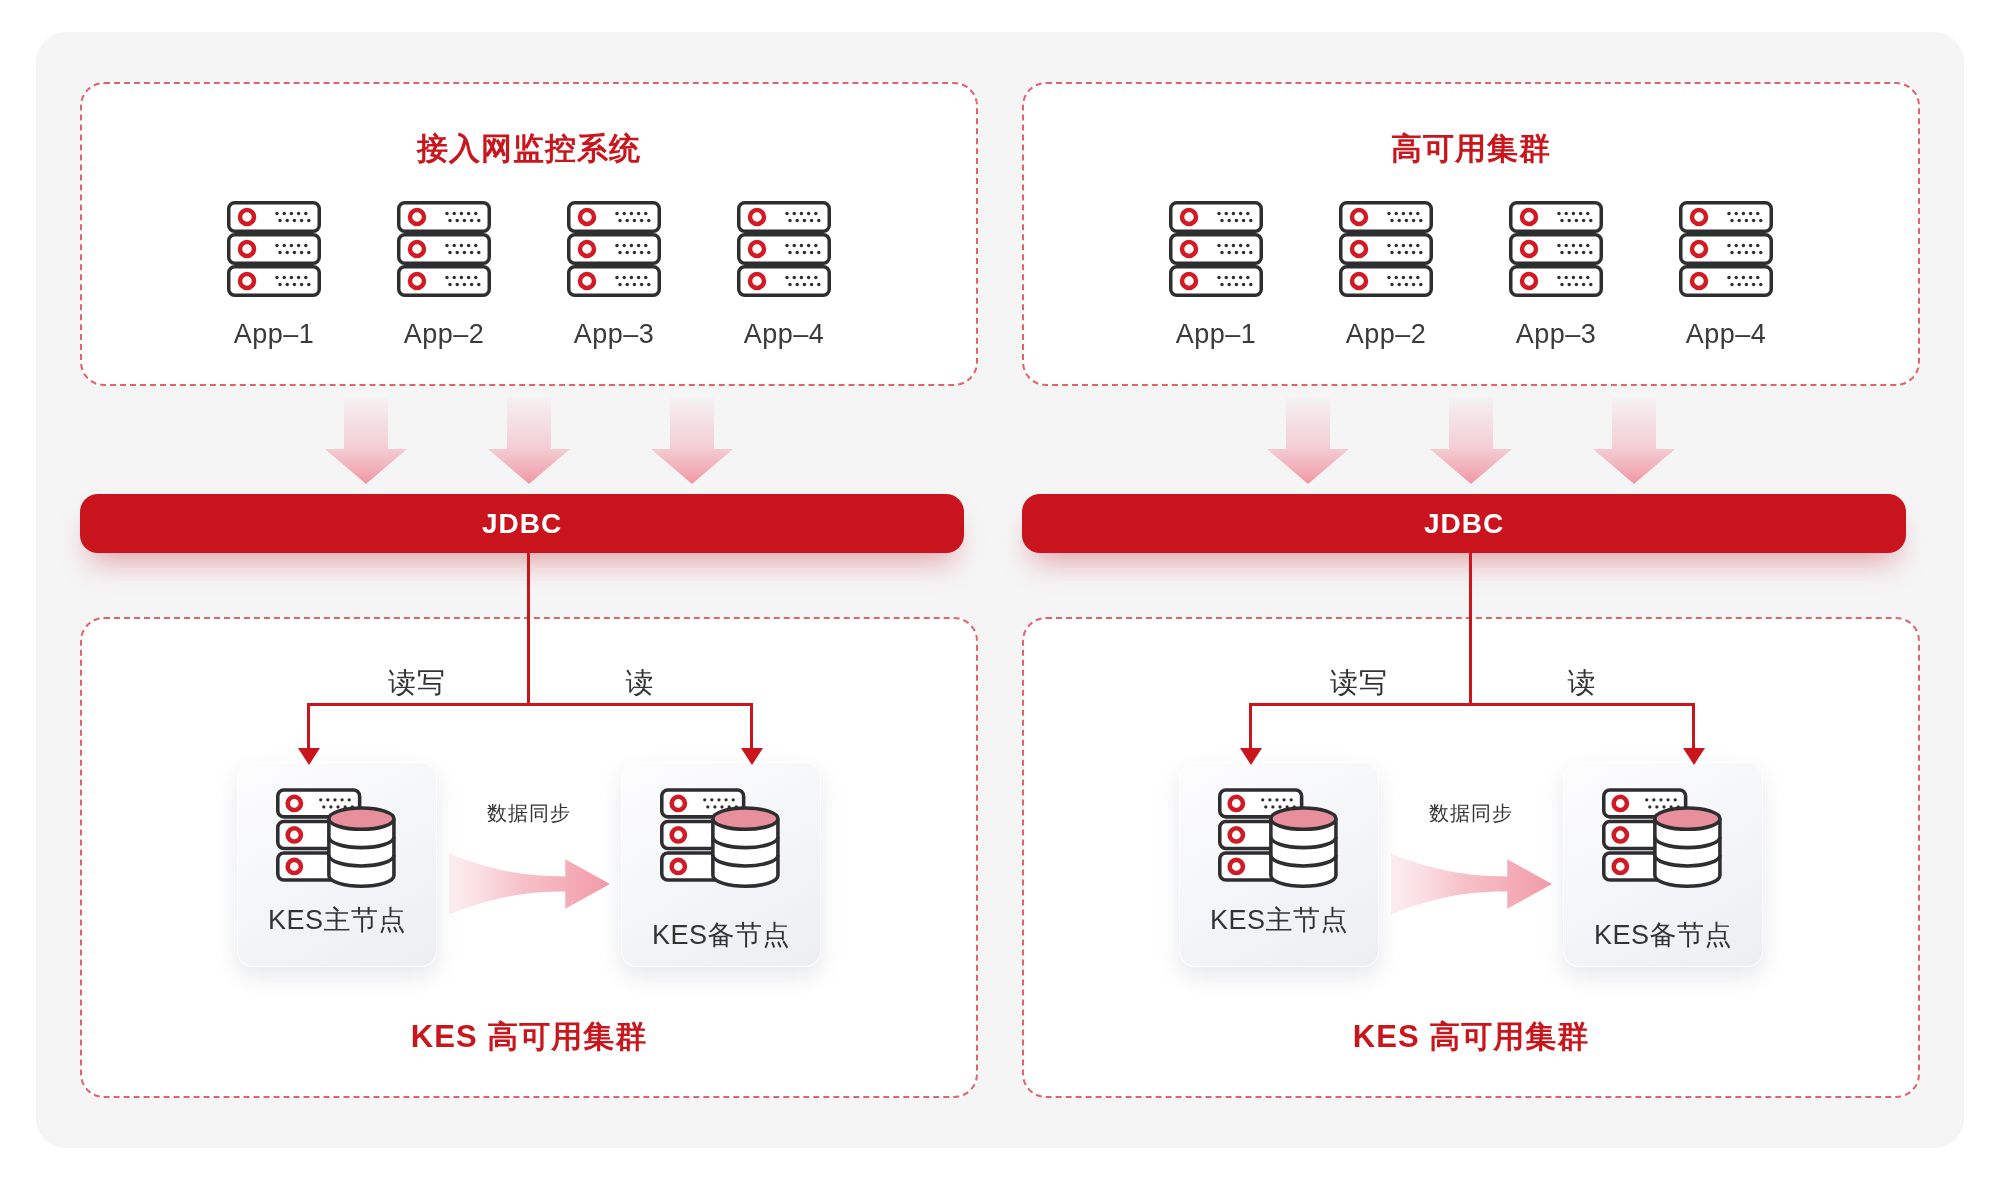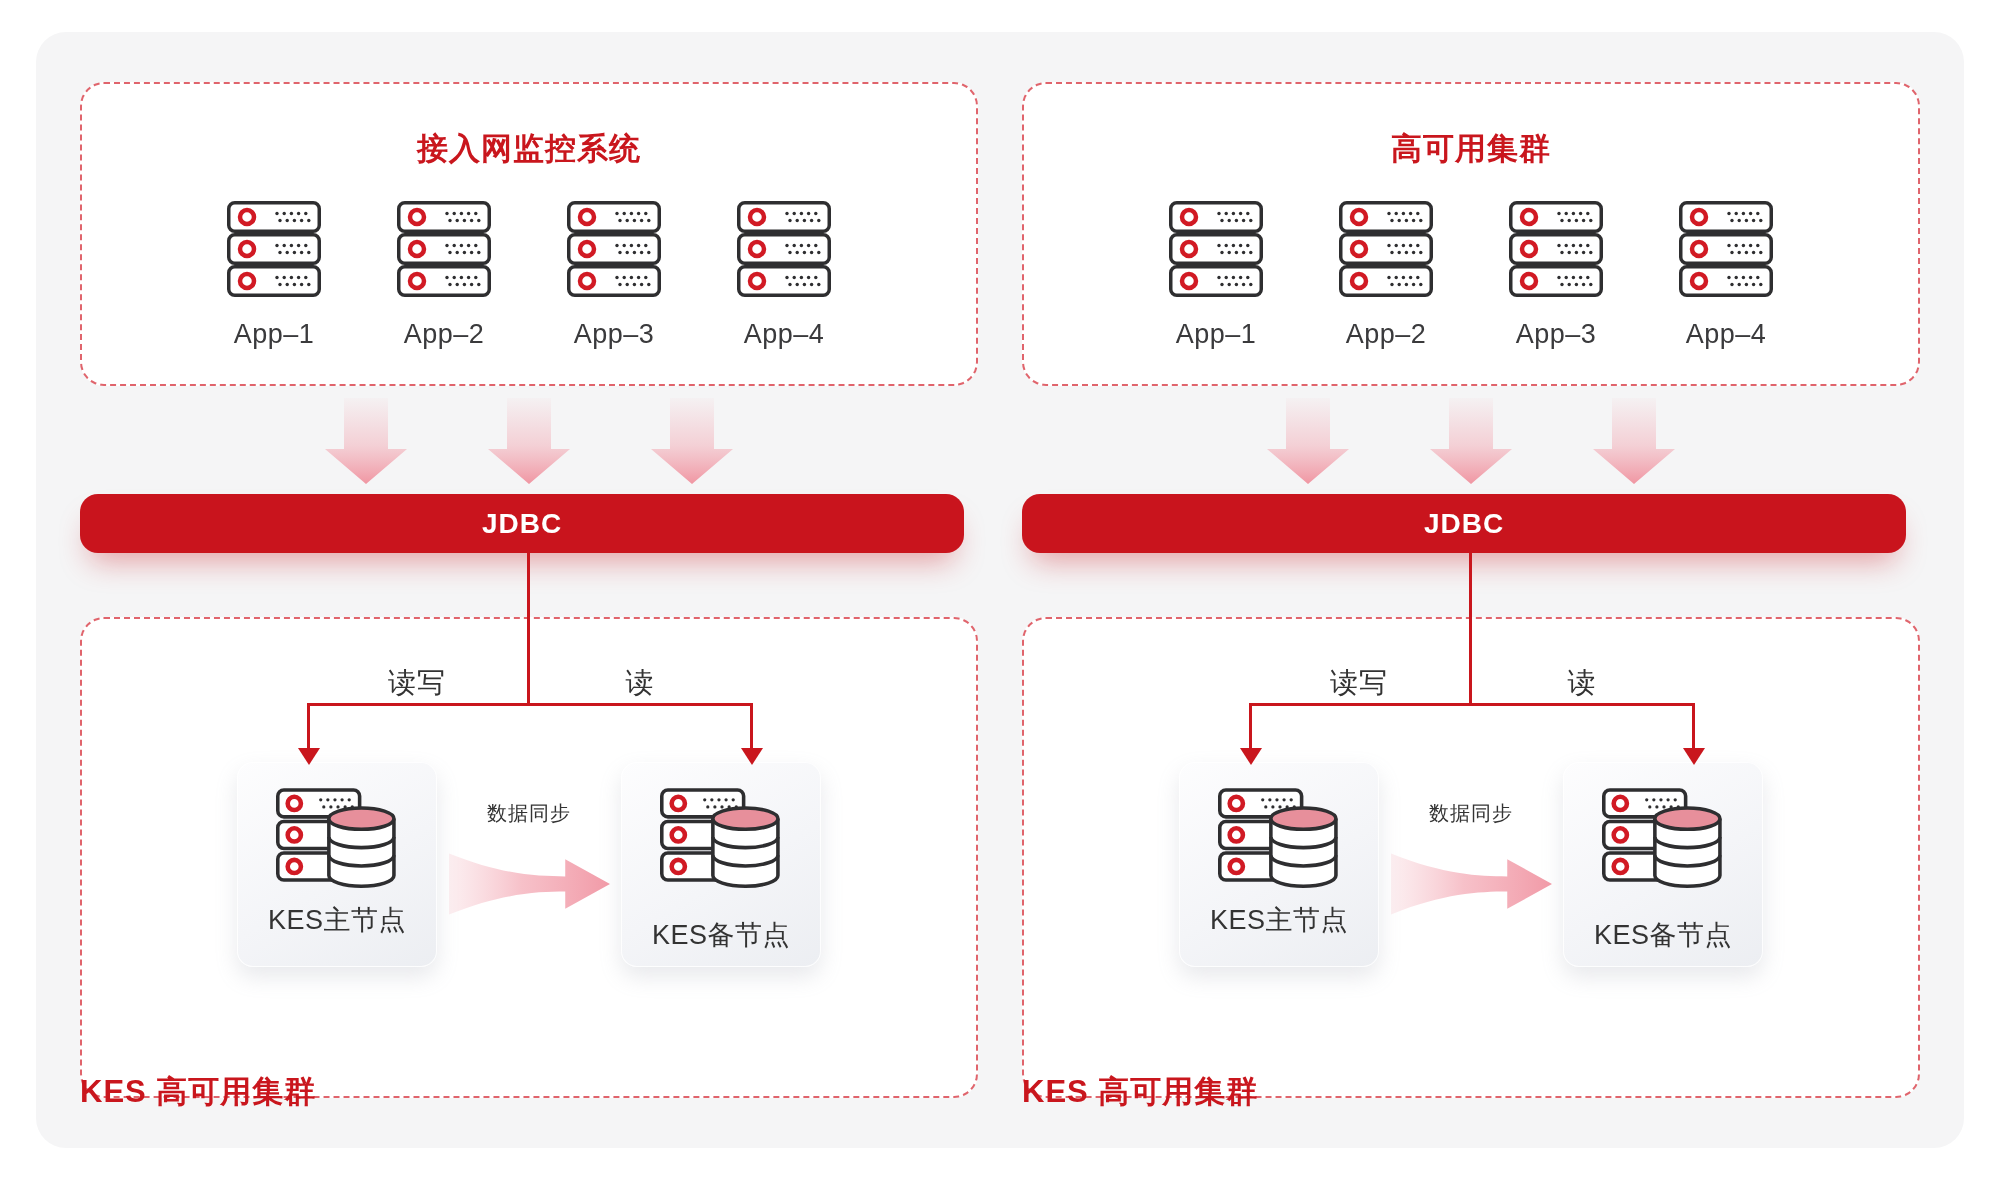--- a/index.html
+++ b/index.html
@@ -93,21 +93,21 @@
   .db-icon{width:122px;height:102px;display:block;margin-top:26px;}
   .kes-label{margin-top:12px;font-size:27px;color:var(--text-dark);letter-spacing:0.5px;}
 
   .sync-label{
     position:absolute;left:449px;top:768px;transform:translateX(-50%);
     font-size:20px;color:var(--text-dark);letter-spacing:1px;z-index:2;
   }
   .sync-arrow{position:absolute;left:369px;top:812px;width:162px;height:80px;z-index:2;}
 
   .cluster-label{
-    position:absolute;left:0;top:1039px;width:100%;
+    position:absolute;left:0;top:984px;width:100%;text-align:center;
     color:var(--brand-red);font-size:31px;font-weight:700;letter-spacing:1px;
   }
   .defs-holder{position:absolute;width:0;height:0;overflow:hidden;}
 </style>
 </head>
 <body>
 
 <svg class="defs-holder" aria-hidden="true">
   <defs>
     <linearGradient id="gradDown" x1="0" y1="0" x2="0" y2="1">

